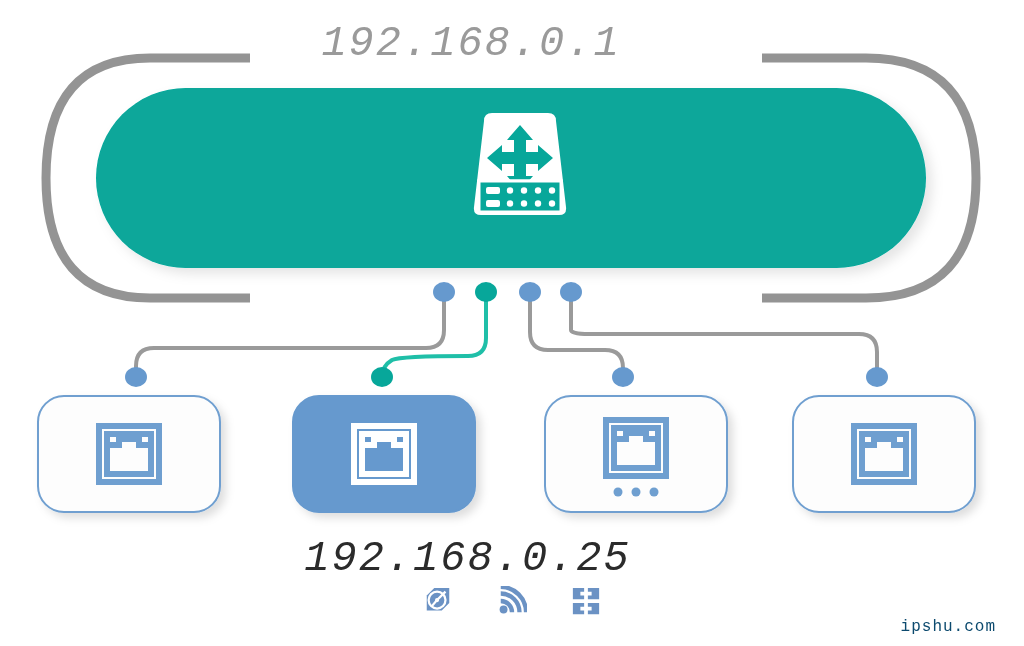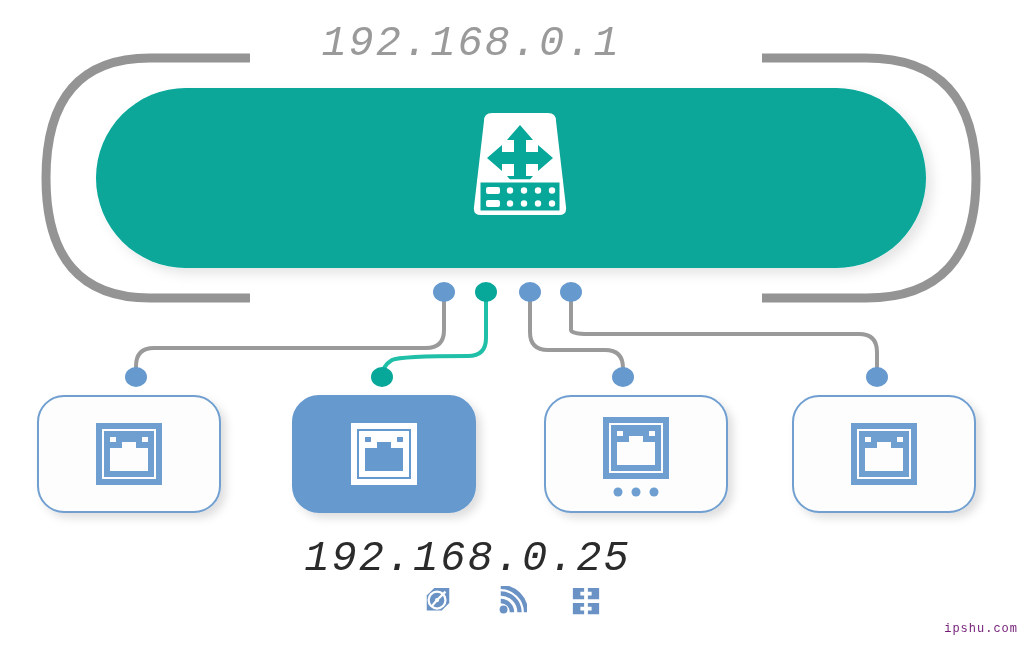--- a/index.html
+++ b/index.html
@@ -44,26 +44,26 @@
   }
   #host-ip {
     left: 0;
     top: 535px;
     width: 935px;
     font-size: 42px;
     color: #2b2b2b;
   }
   #watermark {
     position: absolute;
-    right: 6px;
+    right: 28px;
     bottom: 10px;
     font-family: "Liberation Mono", "DejaVu Sans Mono", monospace;
-    font-size: 12px;
+    font-size: 16px;
     letter-spacing: 1px;
-    color: #701a75;
+    color: #0c4a6e;
   }
 
   
   #badge-row {
     position: absolute;
     left: 0;
     top: 586px;
     width: 1024px;
     display: flex;
     justify-content: center;

